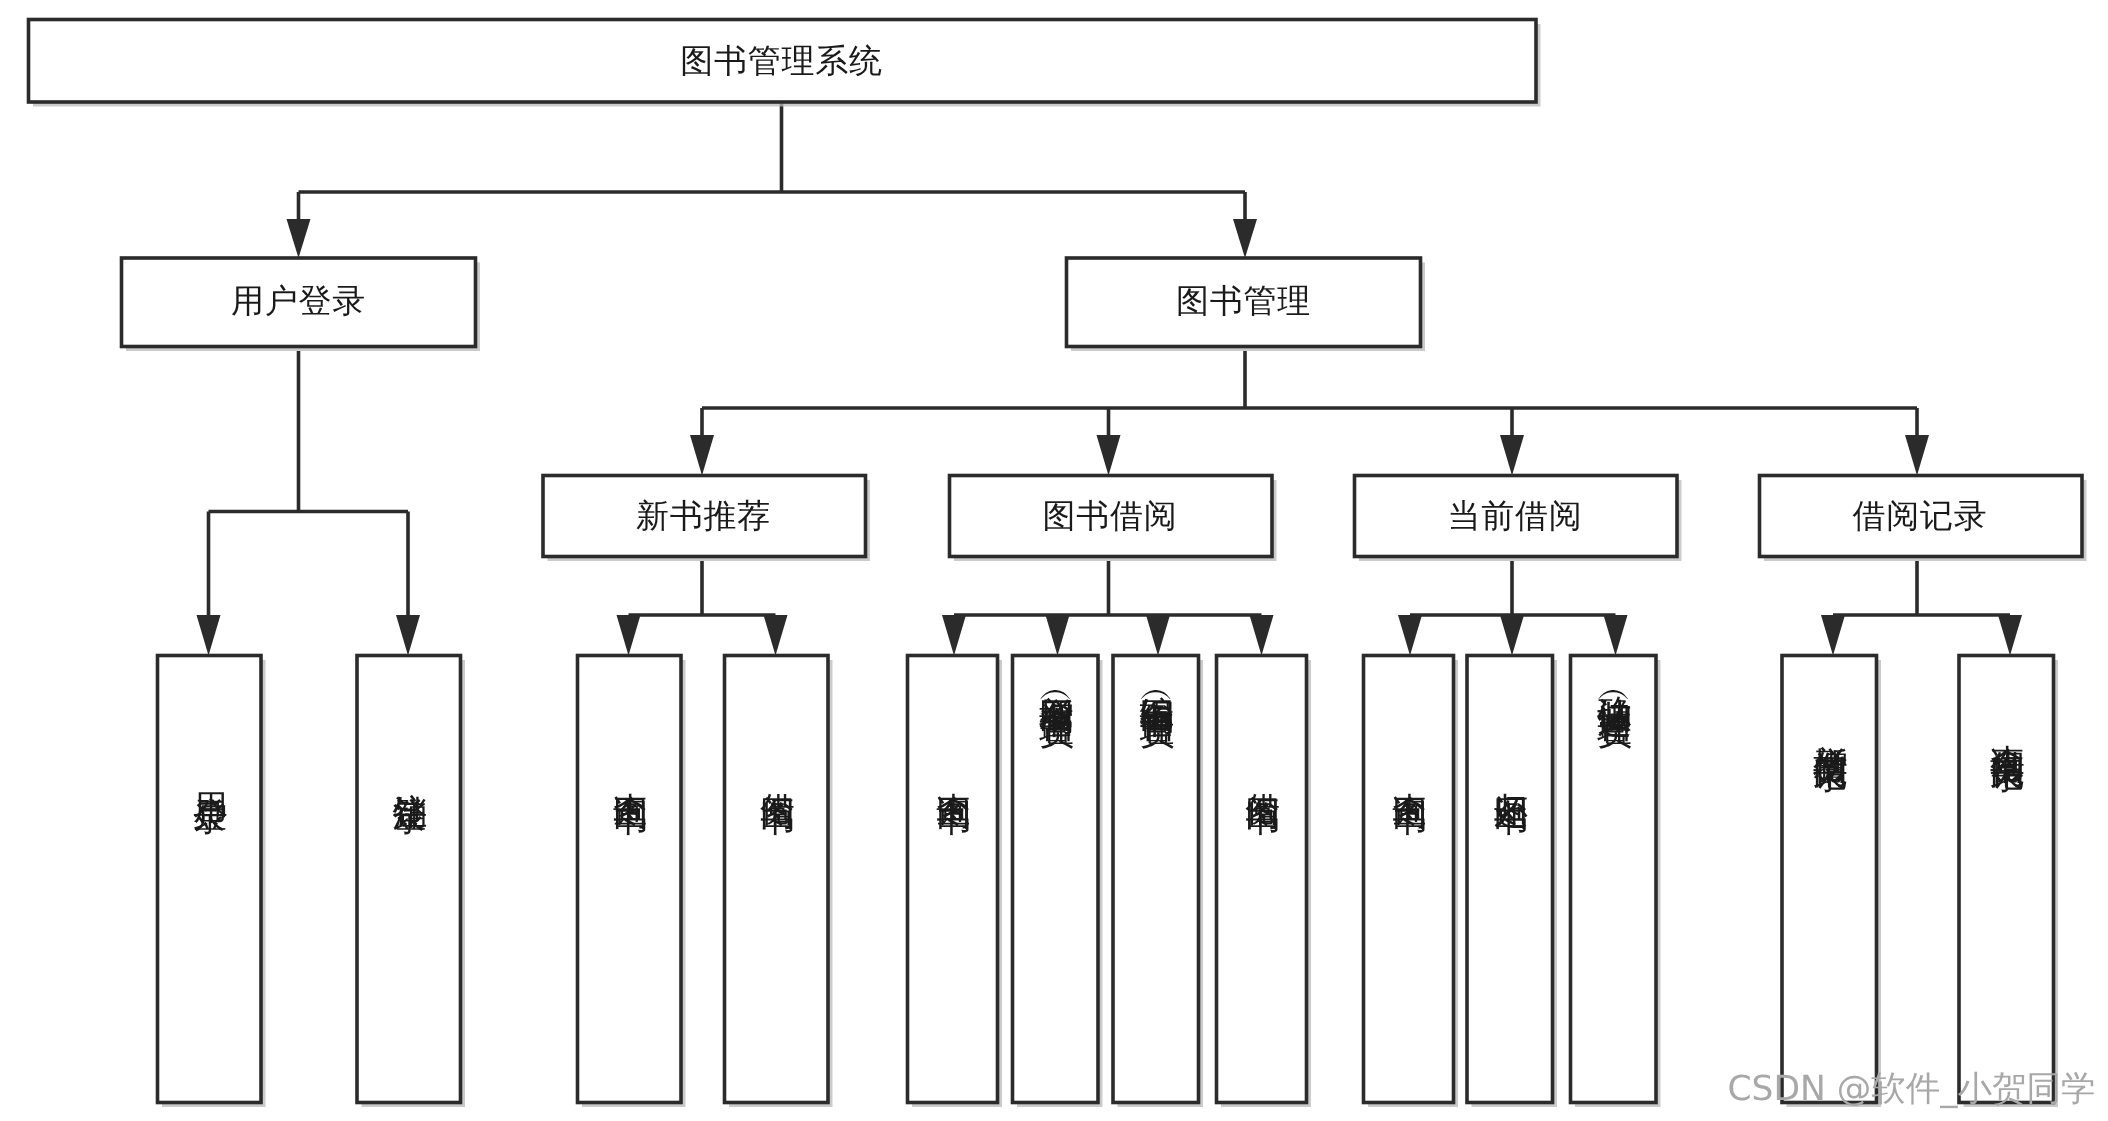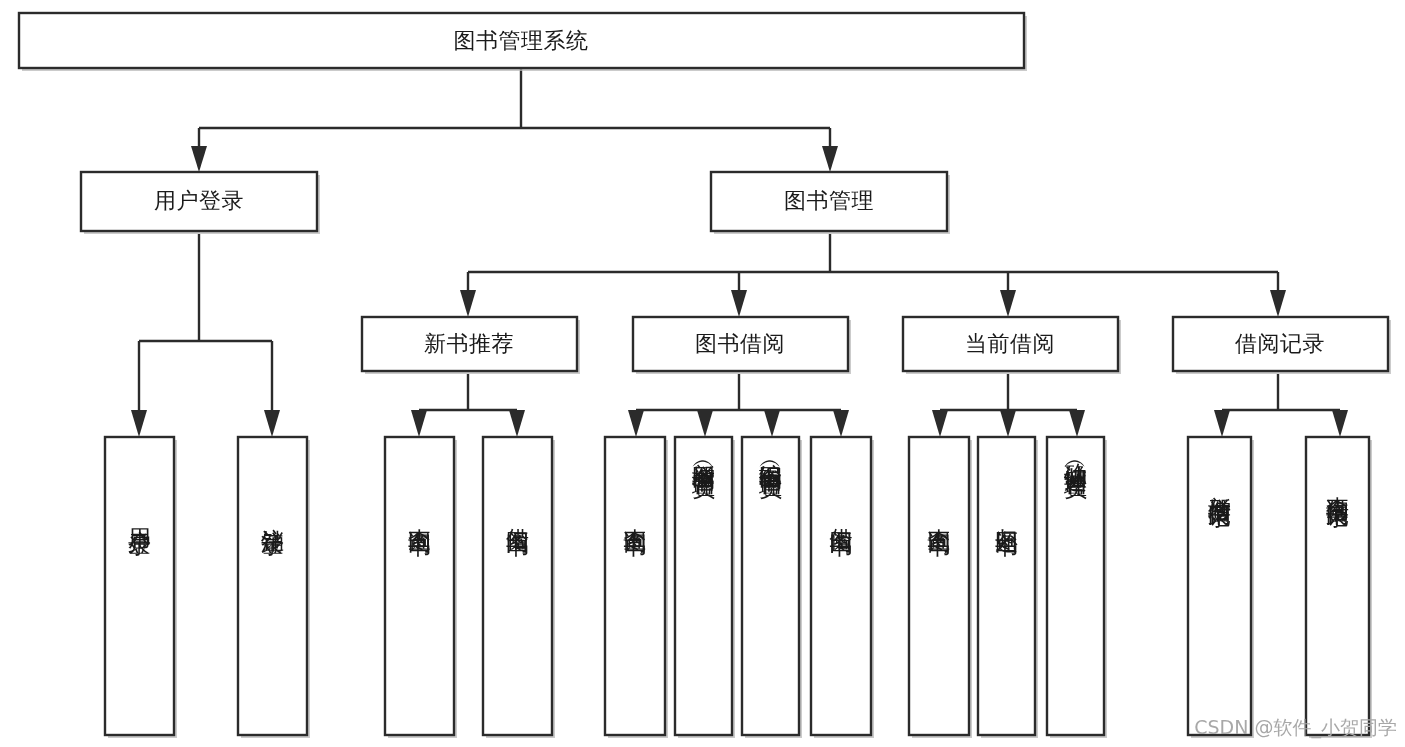--- a/index.html
+++ b/index.html
@@ -71,21 +71,21 @@
     line-height: 1.08;
     color: #1a1a1a;
     letter-spacing: 2px;
     white-space: nowrap;
   }
   #watermark {
     position: absolute;
     right: 8px;
     bottom: 6px;
     font-family: "DejaVu Sans", "Liberation Sans", sans-serif;
-    font-size: 19px;
+    font-size: 23px;
     color: #a8a8a8;
     white-space: nowrap;
     user-select: none;
   }
 </style>
 </head>
 <body>
 
 <div id="diagram-root">
 

